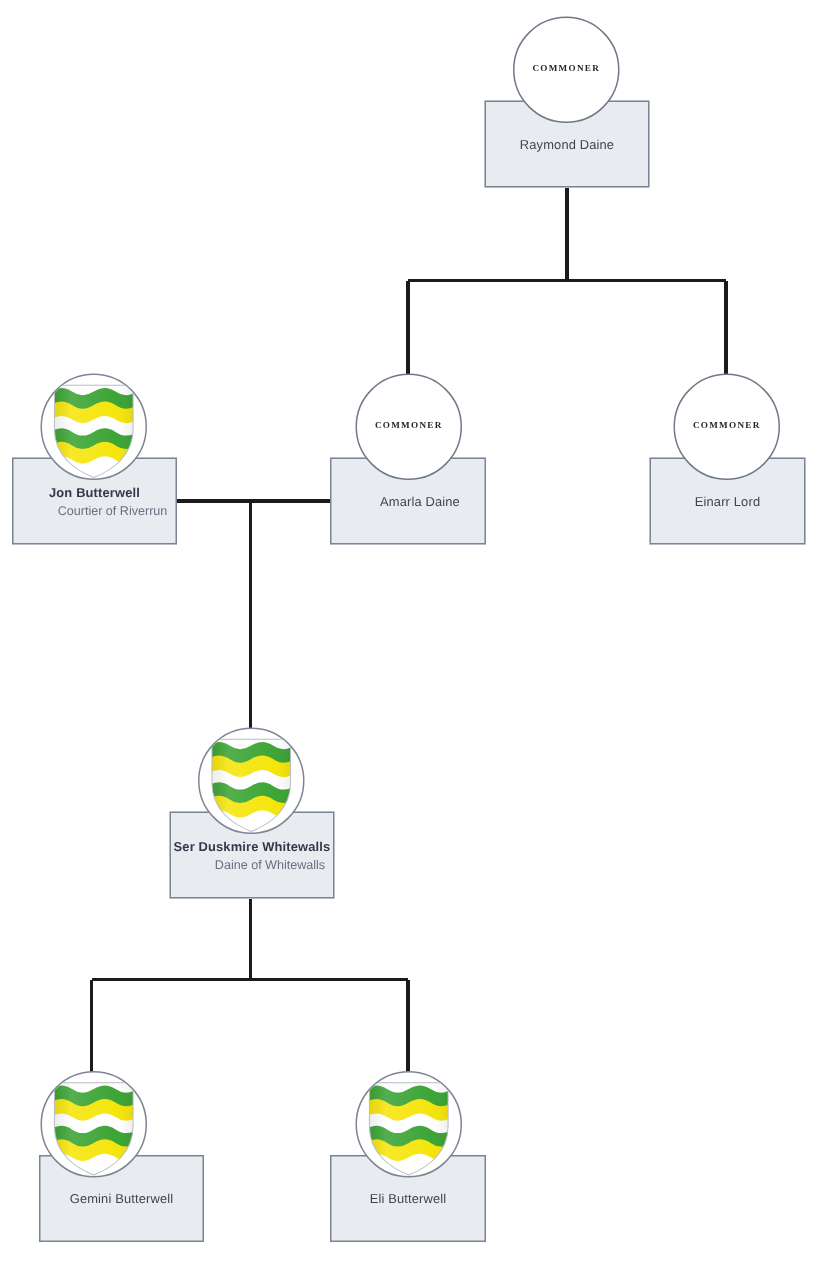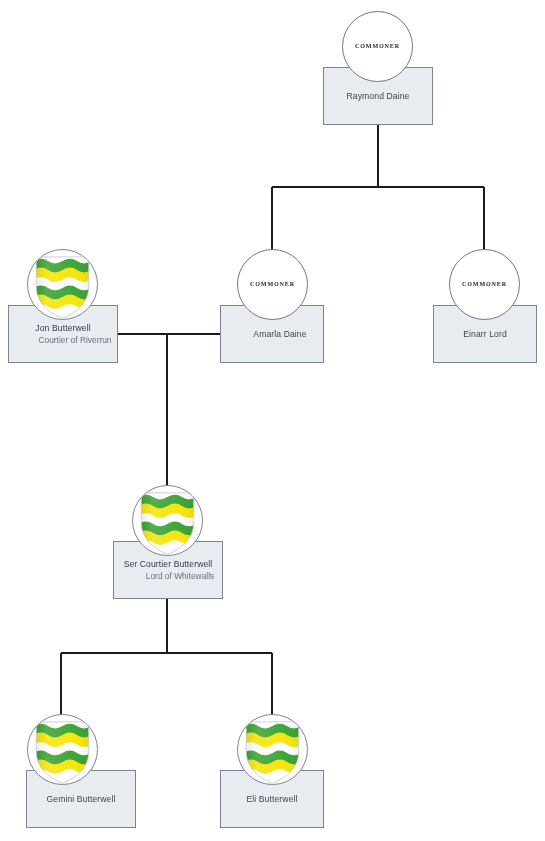--- a/index.html
+++ b/index.html
@@ -51,21 +51,21 @@
     z-index: 3;
   }
   .node-name {
     color: #3f4450;
     font-size: 8.6px;
     line-height: 12px;
     letter-spacing: 0.1px;
     white-space: nowrap;
   }
   .node-name.bold {
-    font-weight: 400;
+    font-weight: 700;
     color: #33384a;
   }
   .node-title {
     color: #6a7080;
     font-size: 8.4px;
     line-height: 12px;
     white-space: nowrap;
     margin-left: 24px;
   }
 
@@ -202,22 +202,22 @@
           <path d="M8,16 q11,-7 21,0 t21,0 t21,0 t21,0 L92,30 q-11,7 -21,0 t-21,0 t-21,0 t-21,0 Z" fill="#33a02c"></path>
           <path d="M8,29 q11,-7 21,0 t21,0 t21,0 t21,0 L92,43 q-11,7 -21,0 t-21,0 t-21,0 t-21,0 Z" fill="#f5e400"></path>
           <path d="M8,55 q11,-7 21,0 t21,0 t21,0 t21,0 L92,69 q-11,7 -21,0 t-21,0 t-21,0 t-21,0 Z" fill="#33a02c"></path>
           <path d="M8,68 q11,-7 21,0 t21,0 t21,0 t21,0 L92,82 q-11,7 -21,0 t-21,0 t-21,0 t-21,0 Z" fill="#f5e400"></path>
           <rect x="0" y="0" width="100" height="100" fill="url(#shieldShade)"></rect>
         </g>
         <path d="M12,10 L88,10 L88,52 C88,78 68,92 50,99 C32,92 12,78 12,52 Z" fill="none" stroke="#b9bcc2" stroke-width="1"></path>
       </svg>
     </div>
     <div class="node-box" style="left:113px; top:541px; width:110px; height:58px;">
-      <div class="node-name bold">Ser Courtier Butterwell</div>
-      <div class="node-title">Lord of Whitewalls</div>
+      <div class="node-name bold">Ser Duskmire Whitewalls</div>
+      <div class="node-title">Daine of Whitewalls</div>
     </div>
   </div>
 
   <div class="node">
     <div class="shield-emblem" style="left:27px; top:714px; width:71px; height:71px;">
       <svg viewBox="0 0 100 100" xmlns="http://www.w3.org/2000/svg">
         <g clip-path="url(#shieldClip)">
           <rect x="0" y="0" width="100" height="100" fill="#ffffff"></rect>
           <path d="M8,16 q11,-7 21,0 t21,0 t21,0 t21,0 L92,30 q-11,7 -21,0 t-21,0 t-21,0 t-21,0 Z" fill="#33a02c"></path>
           <path d="M8,29 q11,-7 21,0 t21,0 t21,0 t21,0 L92,43 q-11,7 -21,0 t-21,0 t-21,0 t-21,0 Z" fill="#f5e400"></path>

